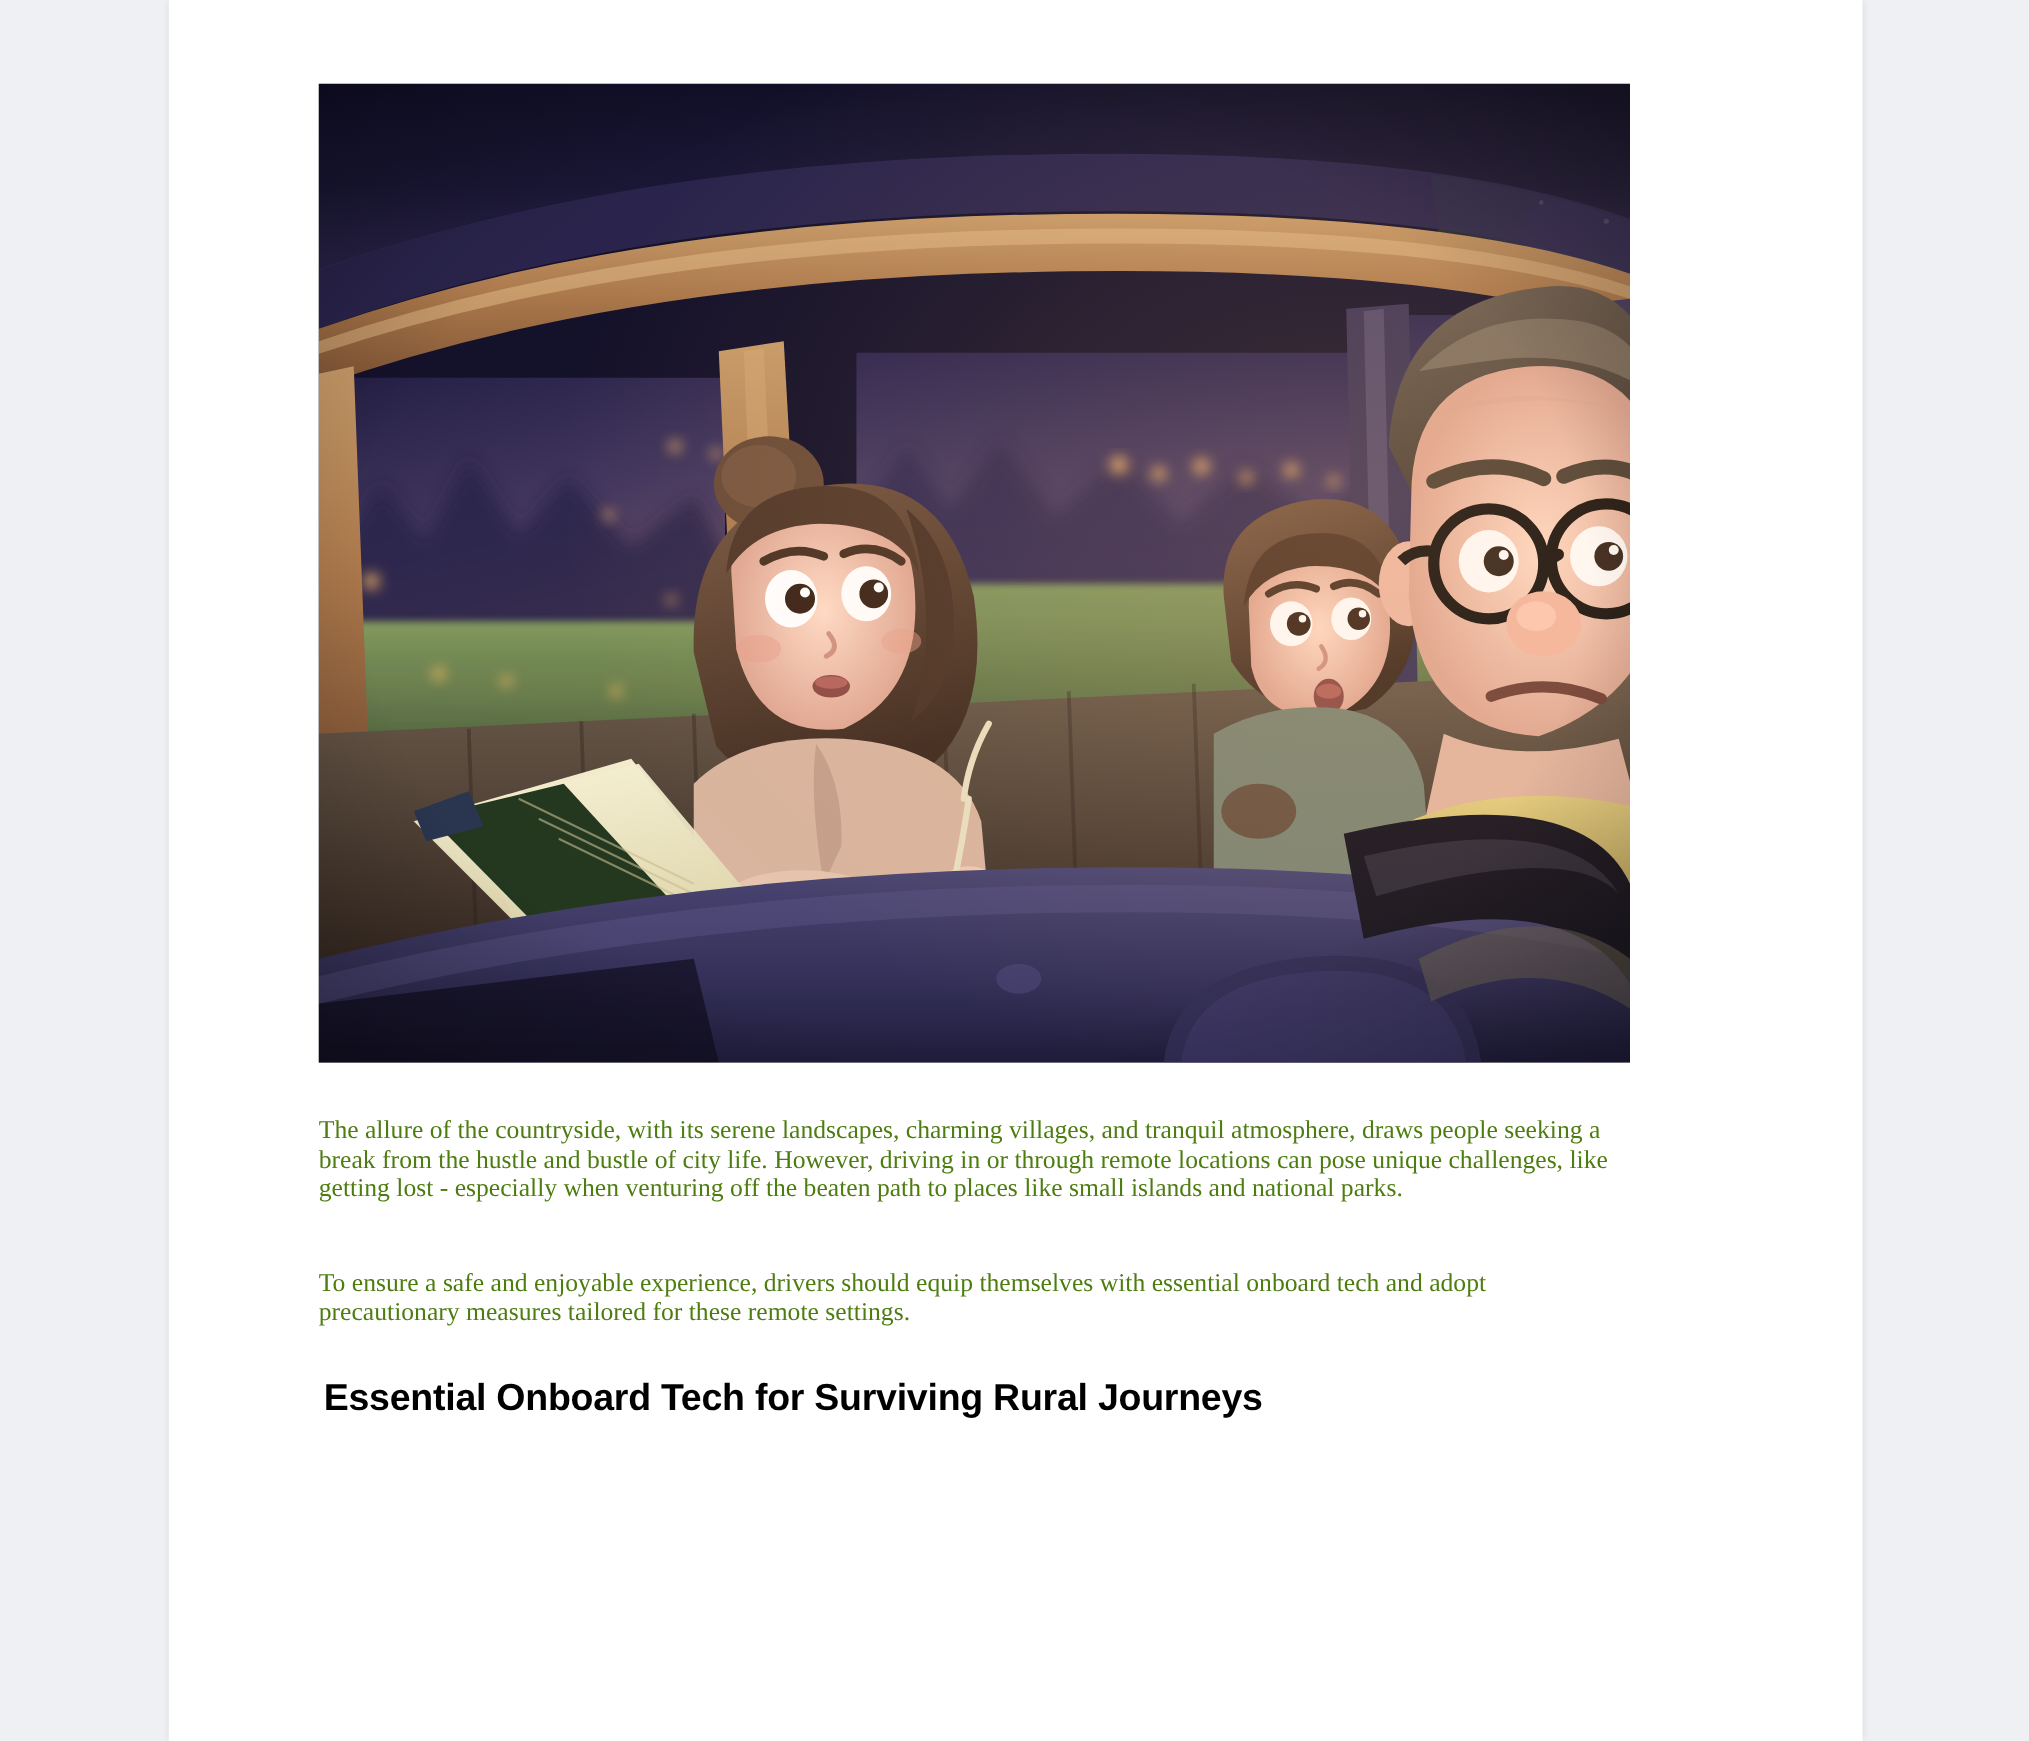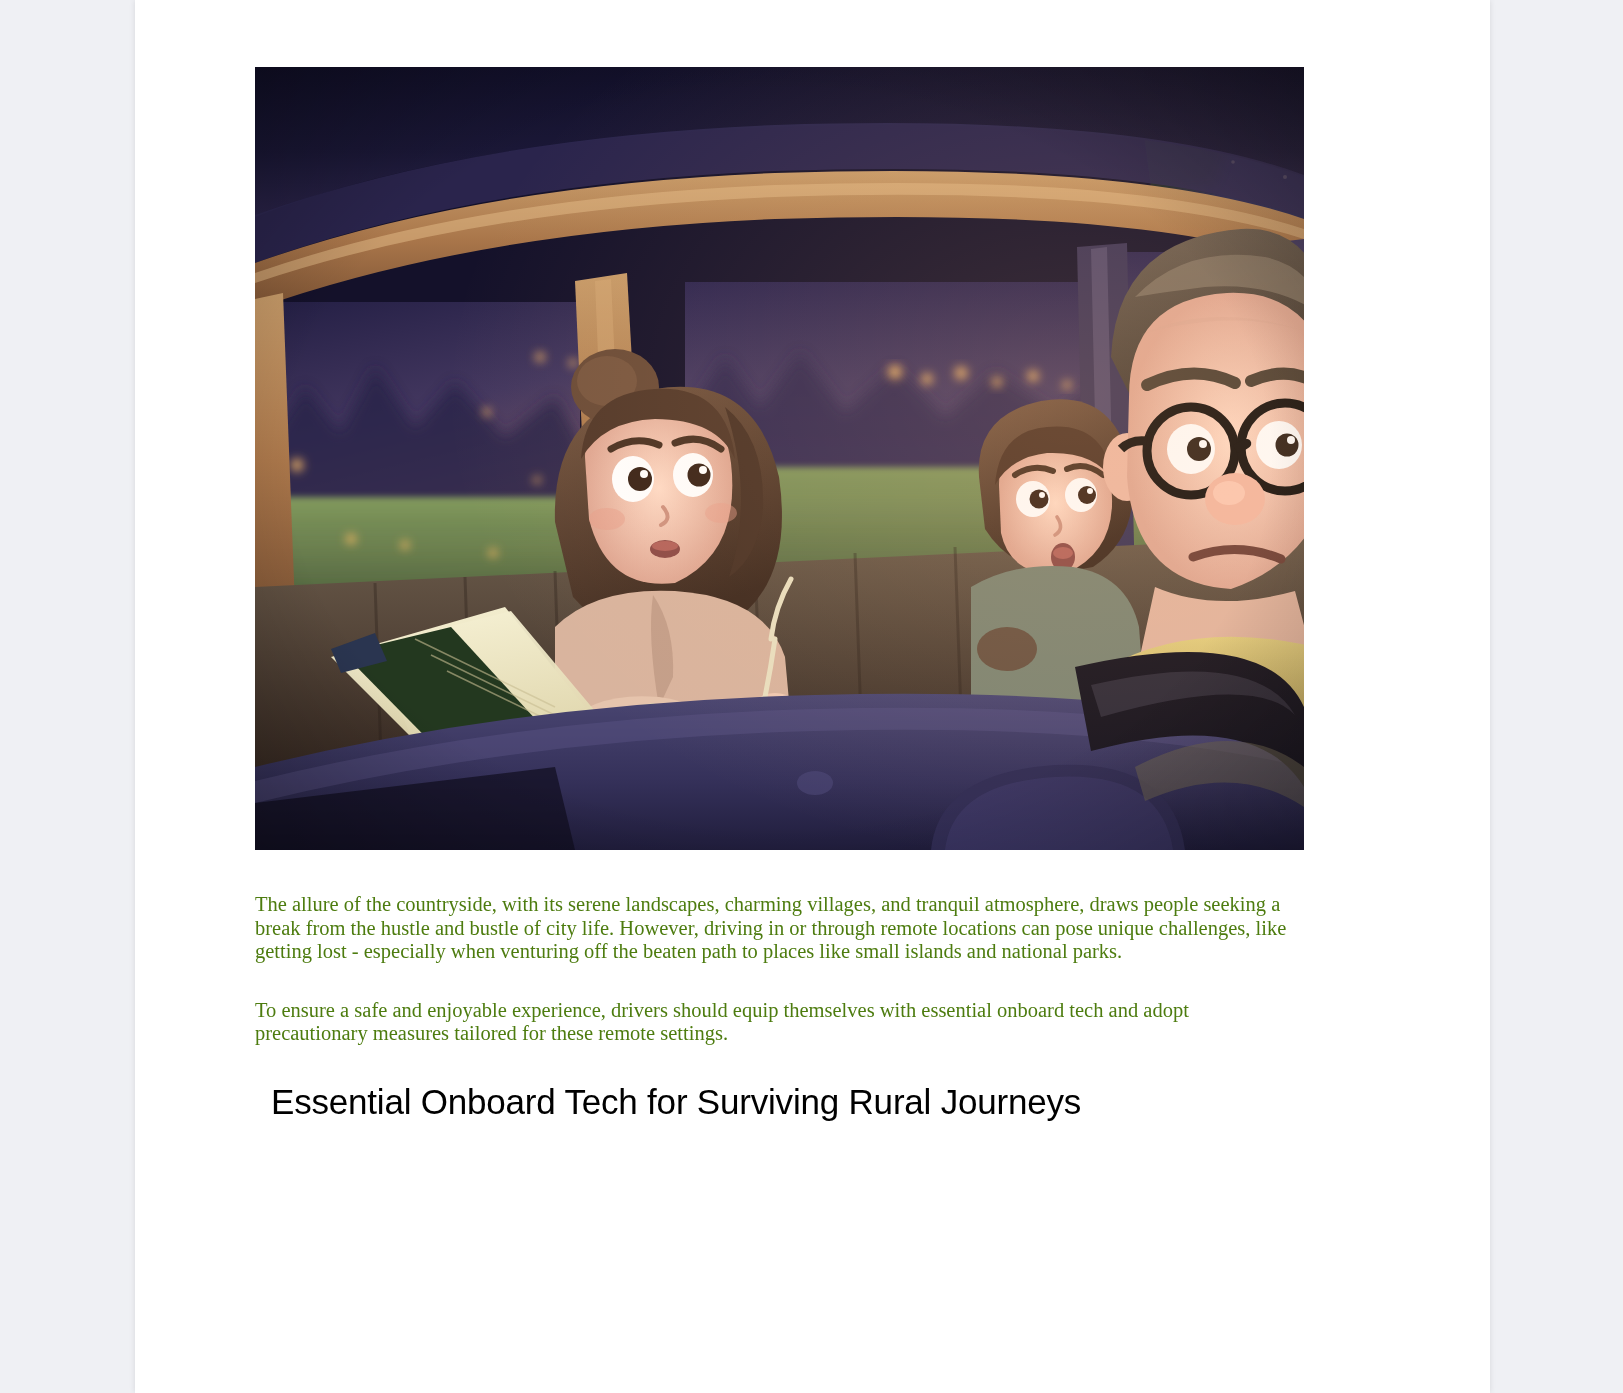--- a/index.html
+++ b/index.html
@@ -65,29 +65,29 @@
 
   p.body-para {
     font-family: Liberation Serif, serif;
     font-size: 20.5px;
     line-height: 23.5px;
     color: #4d7c0f;
     margin: 0;
     width: 1049px;
   }
   p.body-para.first { margin-top: 43px; }
-  p.body-para.second { margin-top: 35px; }
+  p.body-para.second { margin-top: 52px; }
 
   h2.section-title {
     font-family: "Liberation Sans", sans-serif;
-    font-weight: normal;
-    font-size: 35px;
+    font-weight: bold;
+    font-size: 30px;
     line-height: 36px;
     color: #000000;
-    margin: 38px 0 0 16px;
+    margin: 38px 0 0 4px;
     letter-spacing: -0.2px;
   }
 </style>
 </head>
 <body>
 
 <div id="viewport">
 
   <div id="page-sheet">
 

